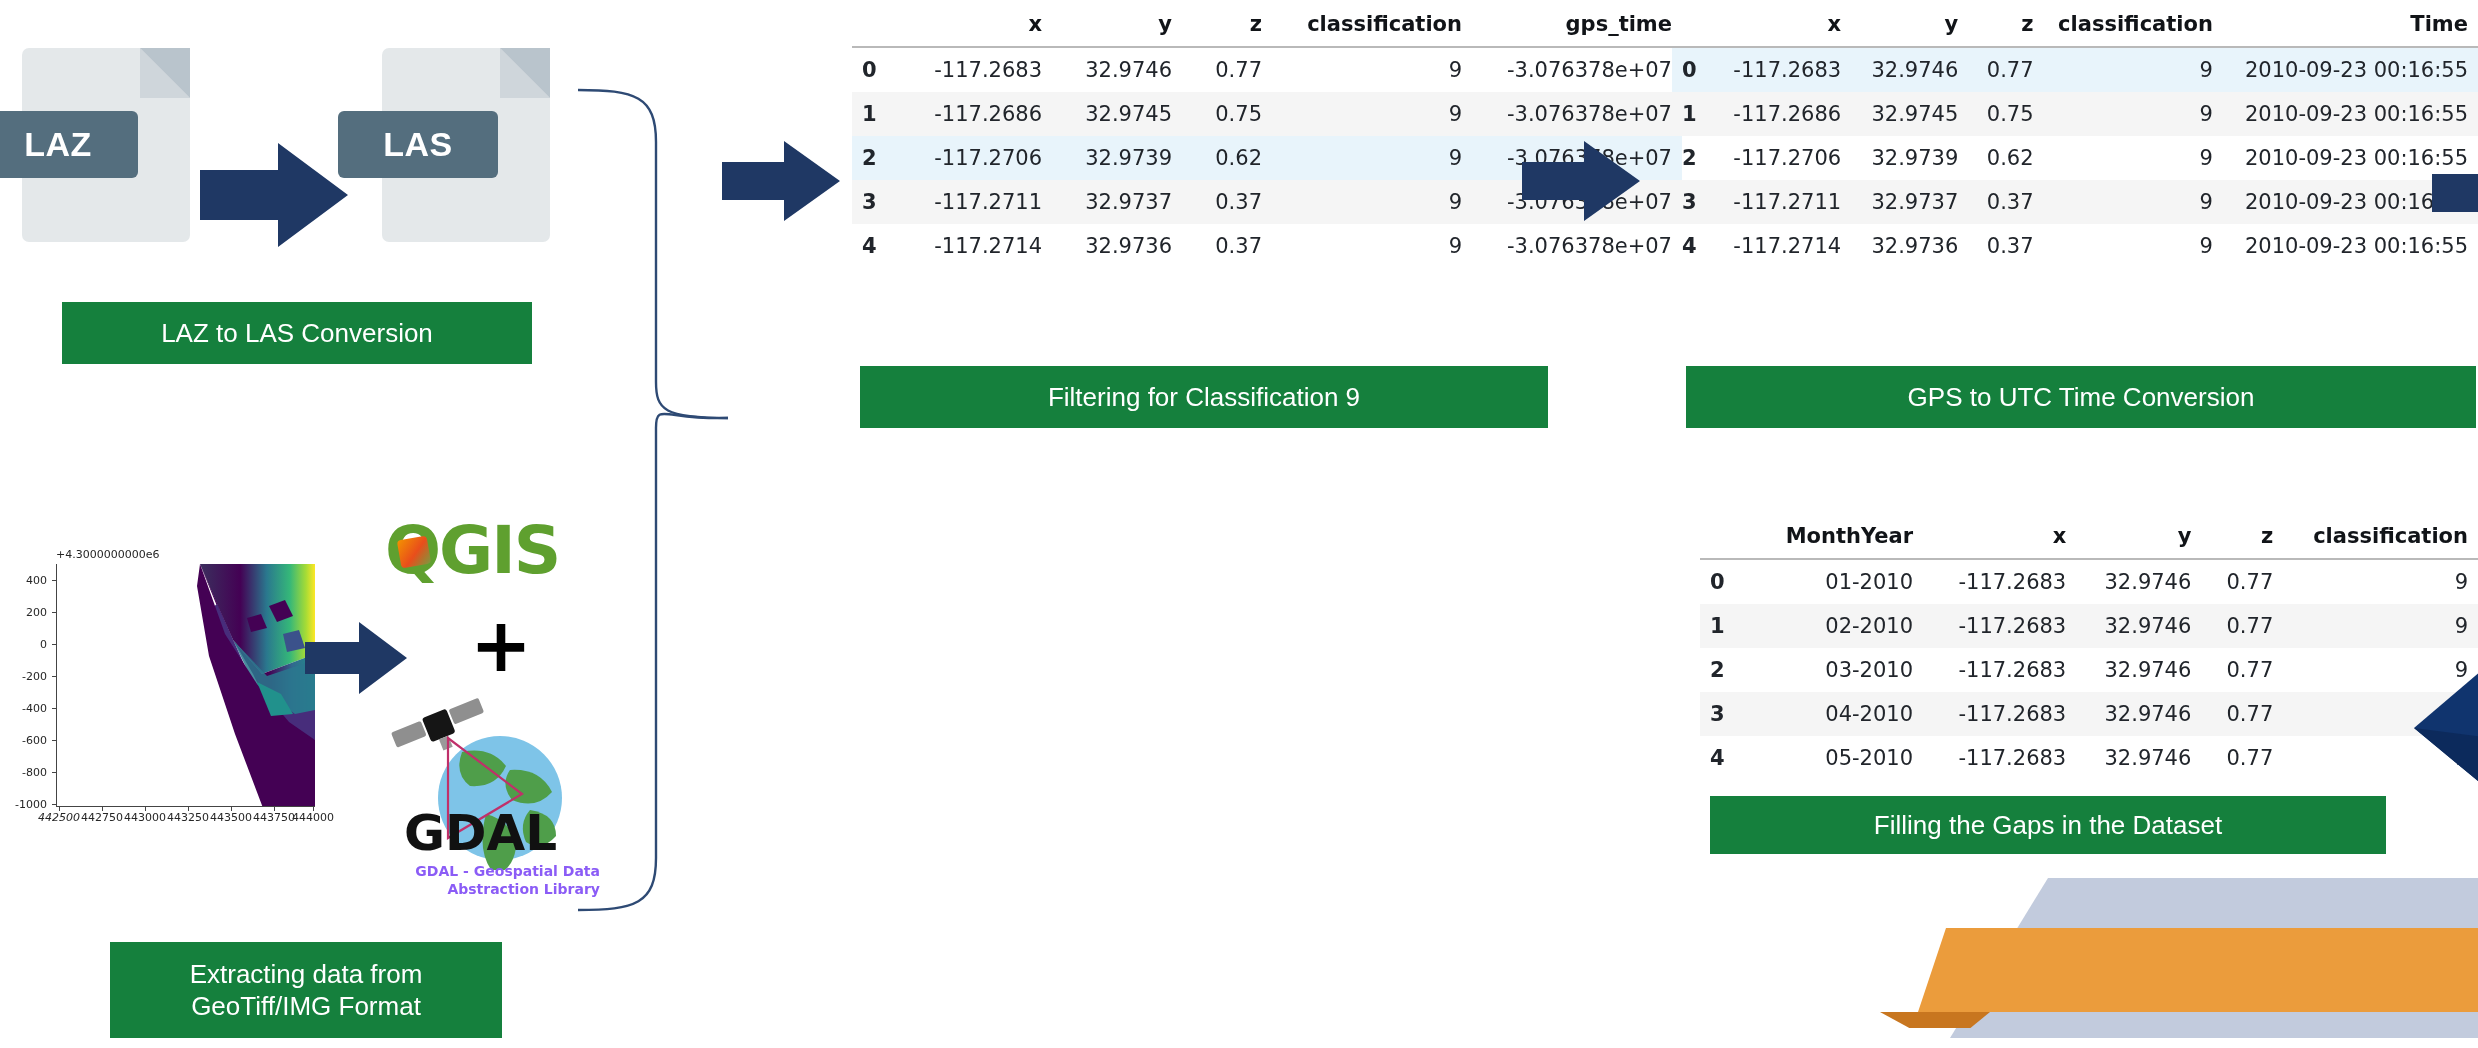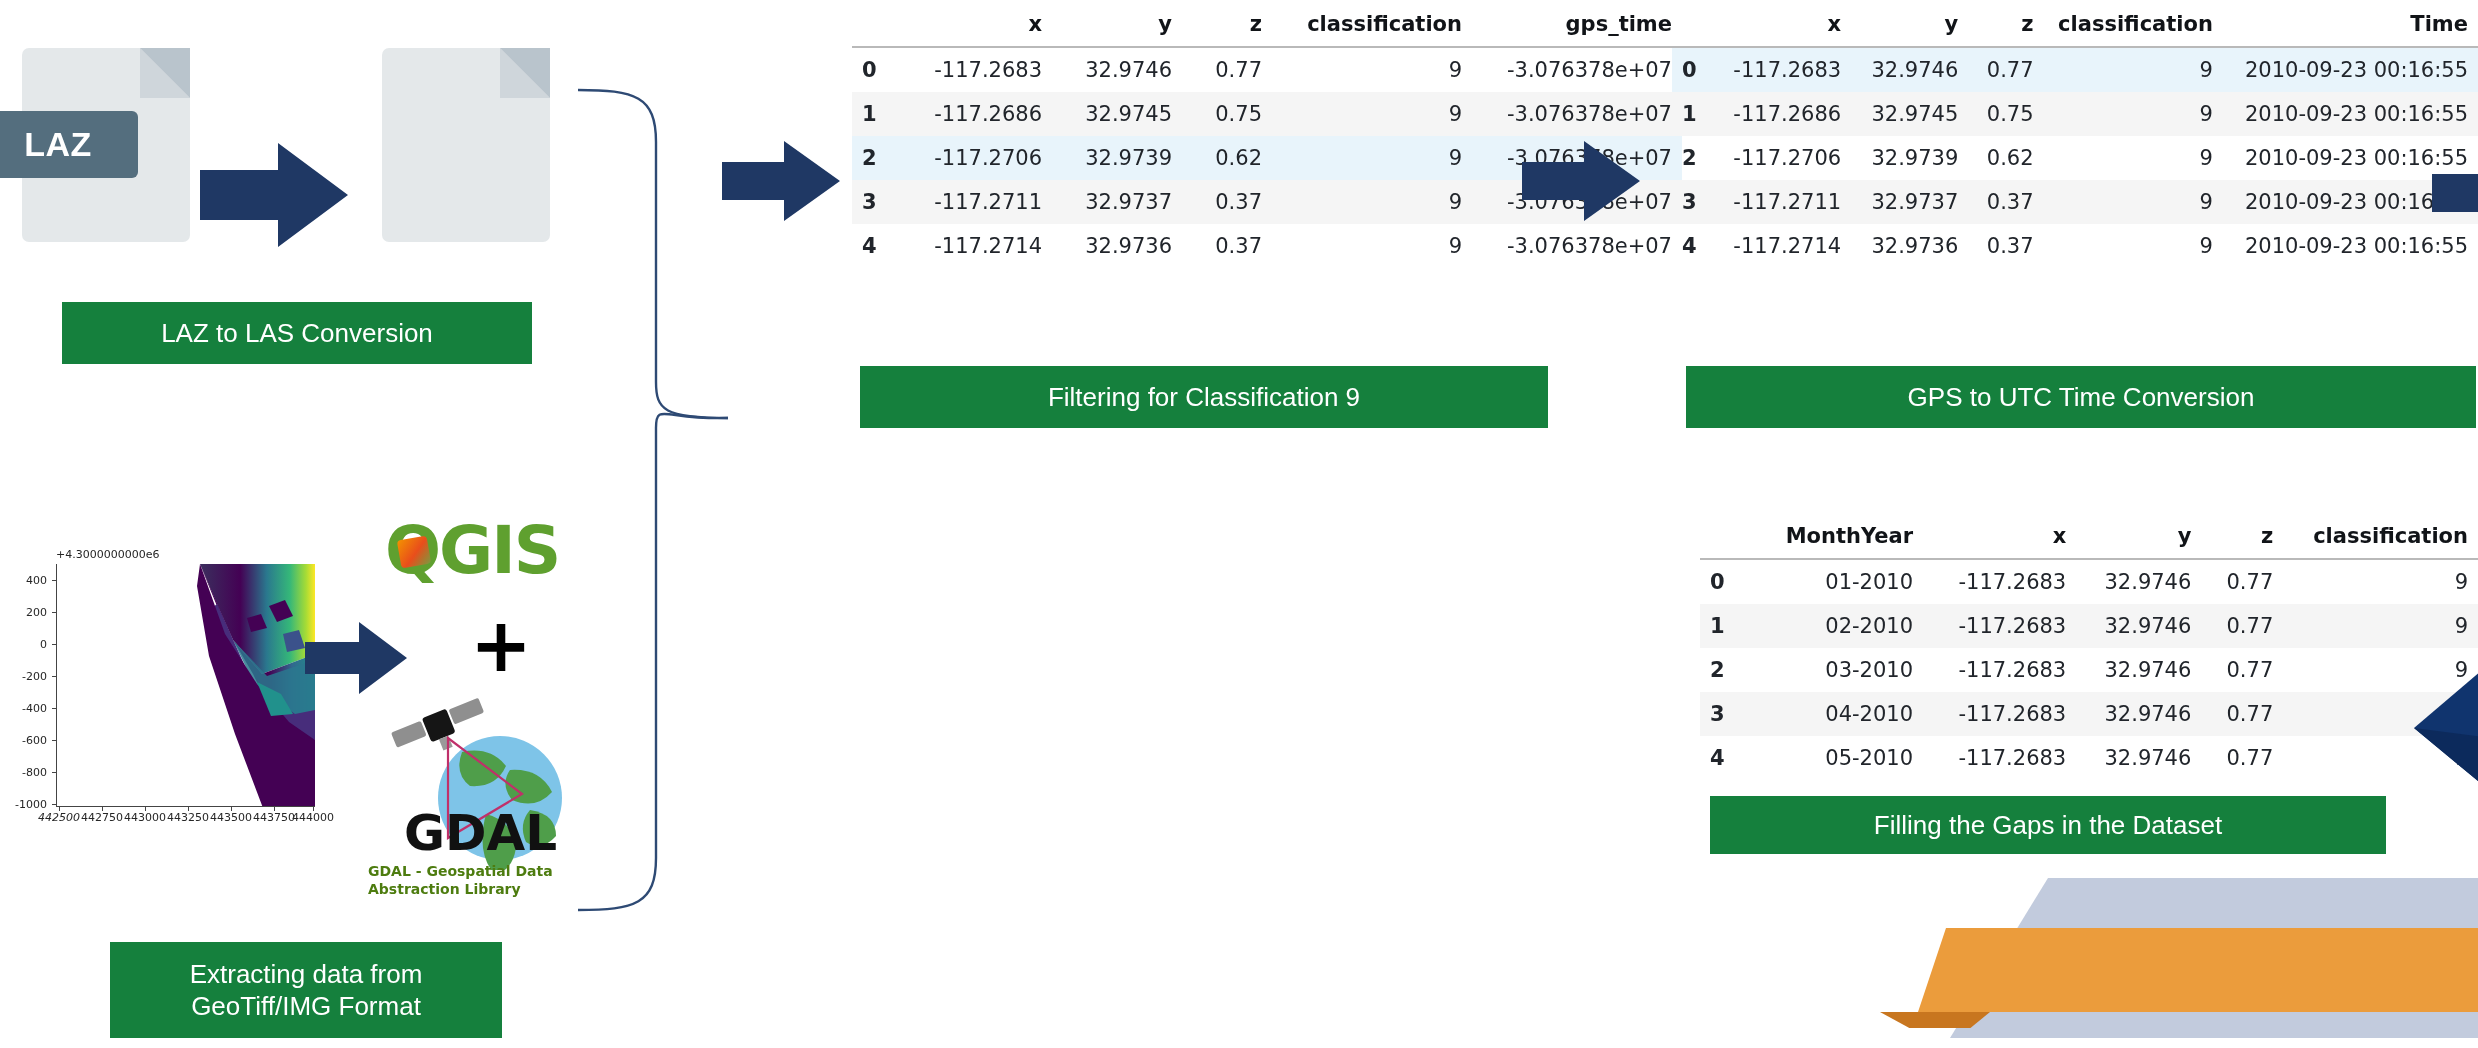--- a/index.html
+++ b/index.html
@@ -85,42 +85,43 @@
   .qgis .dot{
     position:absolute;left:14px;top:26px;width:30px;height:28px;
     background:linear-gradient(135deg,#f39200 0%,#e94e1b 55%,#7a9a3f 100%);
     border-radius:4px;transform:rotate(-10deg);
   }
   .plus{
     position:absolute;font-size:74px;font-weight:700;color:#000;
     font-family:"DejaVu Sans", sans-serif;line-height:1;
   }
   .gdal-caption{
-    position:absolute;text-align:left;font-size:14px;font-weight:700;
-    color:#4d7c0f;line-height:1.3;font-family:"DejaVu Sans", sans-serif;
+    position:absolute;text-align:right;font-size:14px;font-weight:700;
+    color:#8b5cf6;line-height:1.3;font-family:"DejaVu Sans", sans-serif;
   }
 </style>
 </head>
 <body>
 
 <div class="filedoc" style="left:22px;top:48px;">
   <div class="page"></div>
   <div class="fold2"></div>
   <div class="fold"></div>
   <div class="tag">LAZ</div>
 </div>
 
 <svg class="abs" style="left:200px;top:140px;" width="150" height="110">
   <polygon points="0,30 78,30 78,3 148,55 78,107 78,80 0,80" fill="#1f3864"></polygon>
 </svg>
 
 <div class="filedoc" style="left:382px;top:48px;">
   <div class="page"></div>
   <div class="fold2"></div>
   <div class="fold"></div>
+  <div class="tag">LAS</div>
 </div>
 
 <div class="caption" style="left:62px;top:302px;width:470px;height:62px;">LAZ to LAS Conversion</div>
 
 <div class="plotwrap" style="left:34px;top:548px;width:300px;height:280px;">
 
   <div class="plot-offset" style="left:22px;top:0px;">+4.3000000000e6</div>
 
   <div class="plot-axes" style="left:22px;top:16px;width:258px;height:242px;background:#ffffff;">
 

